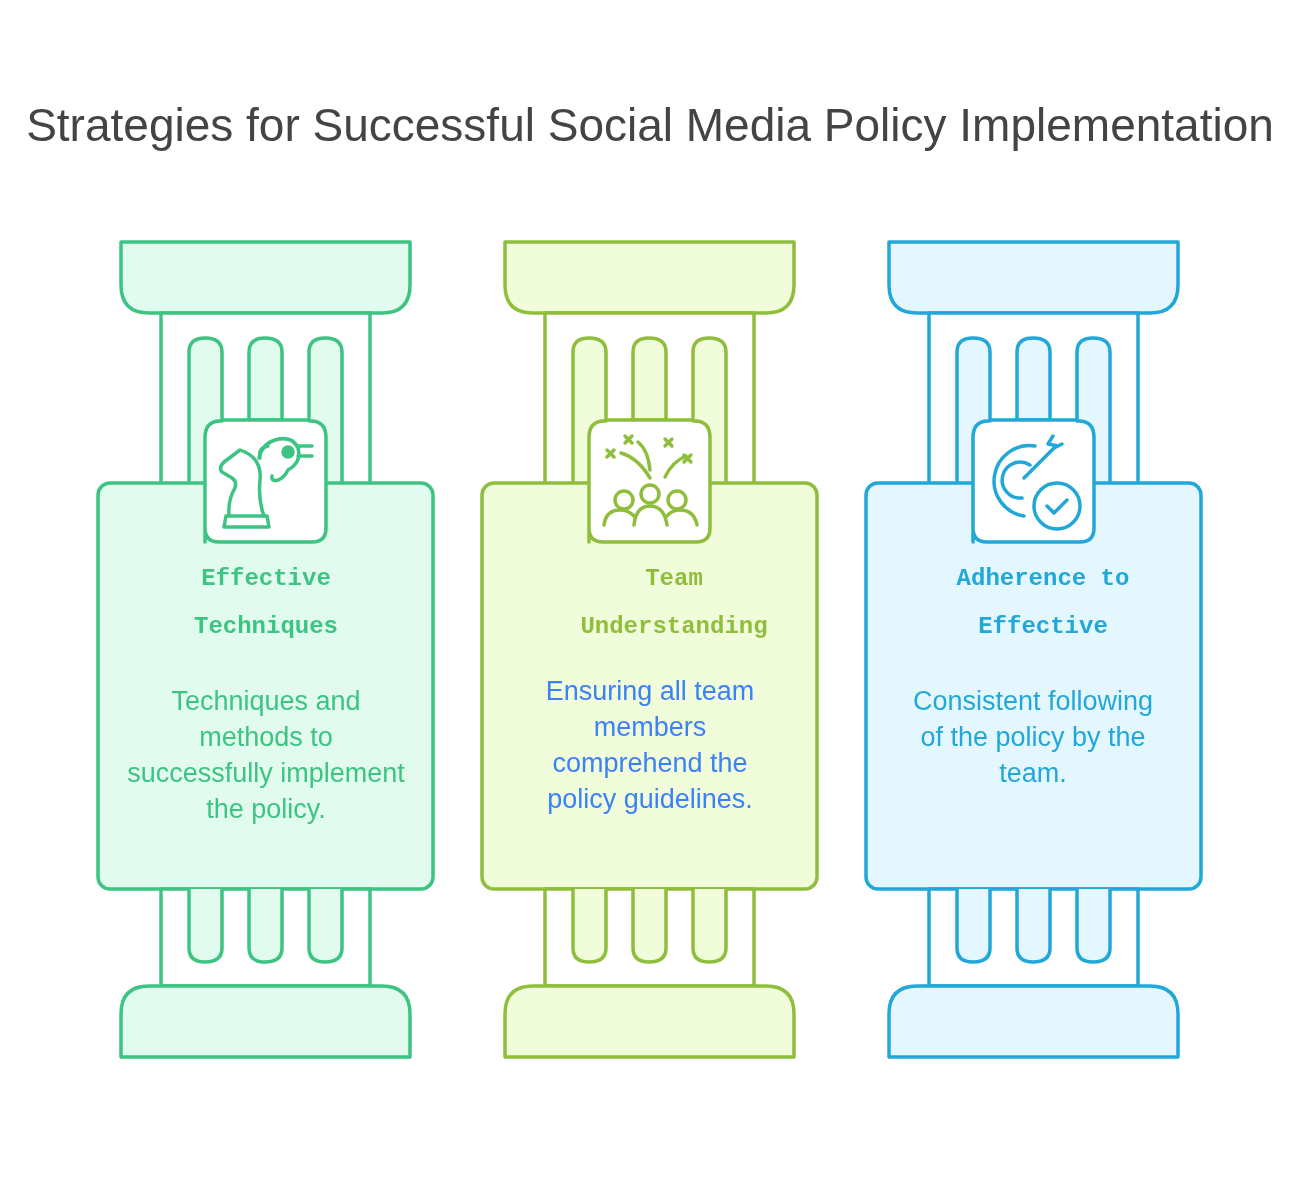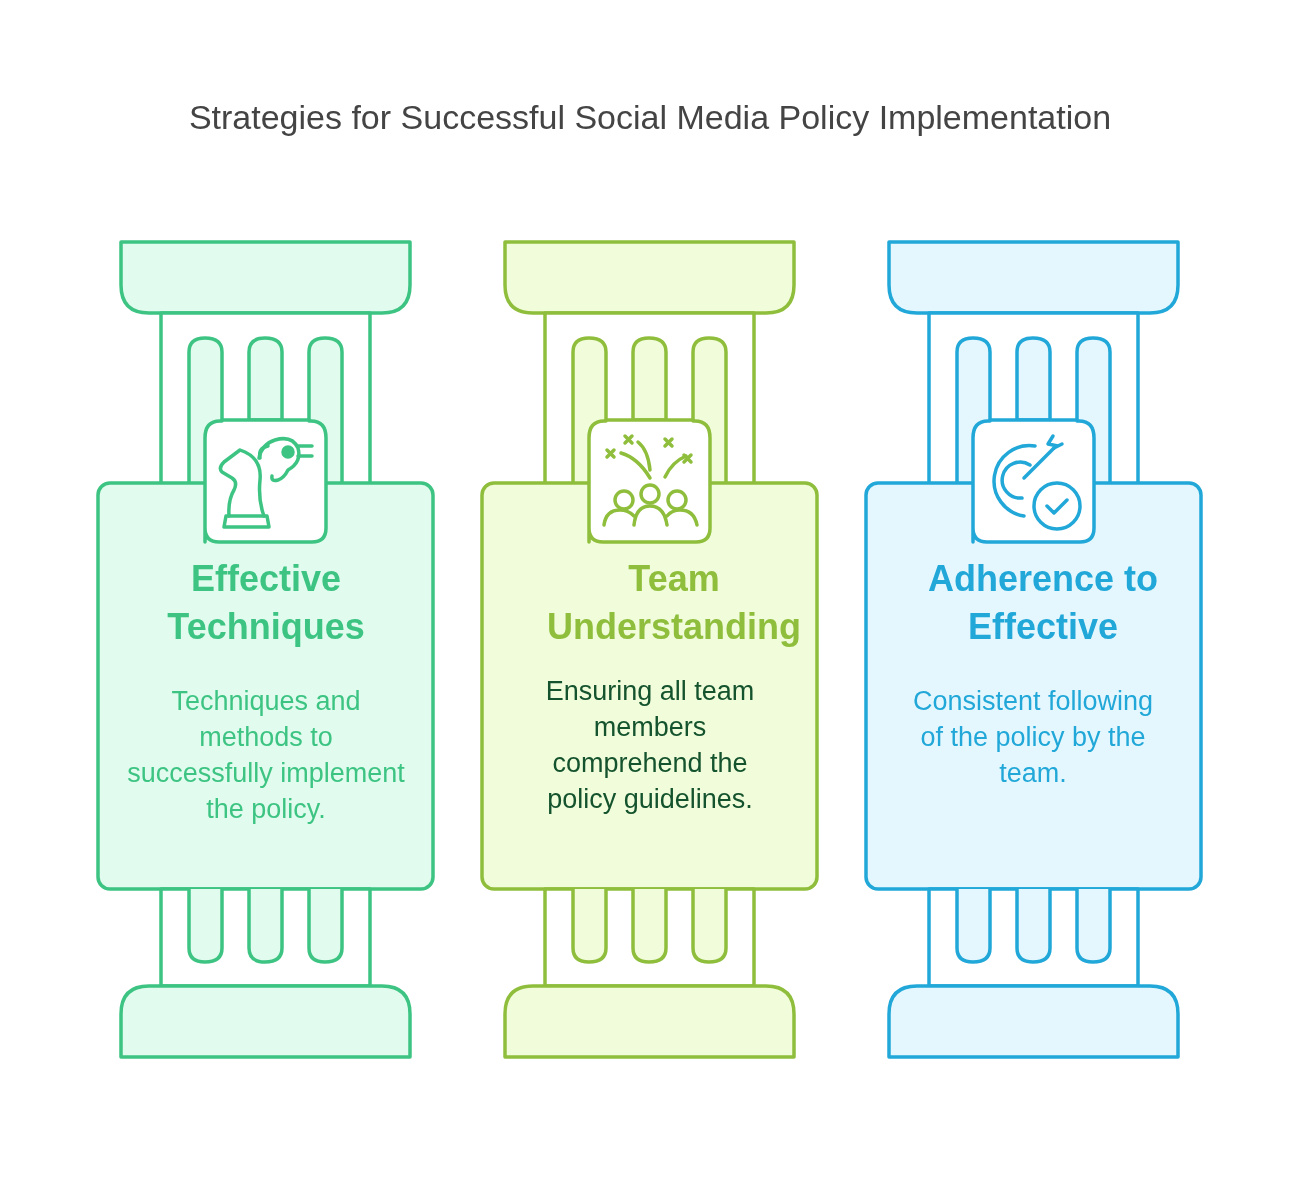--- a/index.html
+++ b/index.html
@@ -1,21 +1,21 @@
 <!DOCTYPE html>
 <html><head>
   <meta charset="utf-8">
   <style>
     html, body { margin:0; padding:0; background:#ffffff; }
     body { width:1300px; height:1204px; position:relative; overflow:hidden; font-family:"Liberation Sans", sans-serif; }
-    .title { position:absolute; left:0; top:98px; width:1300px; text-align:center; font-size:34px; color:#444444; font-family:"Liberation Sans", sans-serif; letter-spacing:0px; }
+    .title { position:absolute; left:0; top:98px; width:1300px; text-align:center; font-size:46px; color:#444444; font-family:"Liberation Sans", sans-serif; letter-spacing:0px; }
     .pillar { position:absolute; top:0; left:0; width:1300px; height:1204px; pointer-events:none; }
     .pillar svg { position:absolute; left:0; top:0; }
     .card-text { position:absolute; top:555px; width:330px; text-align:center; pointer-events:auto; }
-    .card-title { font-weight:bold; font-size:36px; line-height:48px; margin:0; font-family:Liberation Sans, sans-serif; }
+    .card-title { font-weight:bold; font-size:24px; line-height:48px; margin:0; font-family:Liberation Mono, monospace; }
     .card-desc { font-size:27px; line-height:36px; margin-top:32px; font-family:"Liberation Sans", sans-serif; }
   </style>
 </head>
 <body>
 
 <div class="title">Strategies for Successful Social Media Policy Implementation</div>
 
 <div class="pillar">
   <svg width="1300" height="1204">
     <g fill="#E1FCEE" stroke="#3DC483" stroke-width="3.5" stroke-linejoin="round">
@@ -88,21 +88,21 @@
       <path d="M625 436 L632 443 M632 436 L625 443"></path>
       <path d="M665 439 L672 446 M672 439 L665 446"></path>
       <path d="M684 455 L691 462 M691 455 L684 462"></path>
     </g>
   </svg>
   <div class="card-text" style="left:485px;">
     <div class="card-title" style="color:#8FBE3C;padding-left:48px;">
       <div>Team</div>
       <div>Understanding</div>
     </div>
-    <div class="card-desc" style="color:#14532d; padding:0 40px; margin-top:22px;">Ensuring all team members comprehend the policy guidelines.</div>
+    <div class="card-desc" style="color:#3b82f6; padding:0 40px; margin-top:22px;">Ensuring all team members comprehend the policy guidelines.</div>
   </div>
 </div>
 
 <div class="pillar">
   <svg width="1300" height="1204">
     <g transform="translate(768,0)" fill="#E5F7FE" stroke="#21A8D8" stroke-width="3.5" stroke-linejoin="round">
       <path d="M121 242 H410 V285 Q410 313 382 313 H149 Q121 313 121 285 Z"></path>
       <rect x="161" y="313" width="209" height="175" fill="#ffffff"></rect>
       <path d="M189 488 V352 Q189 338 205 338 Q222 338 222 352 V488"></path>
       <path d="M249 420 V352 Q249 338 265 338 Q282 338 282 352 V420 Z"></path>

